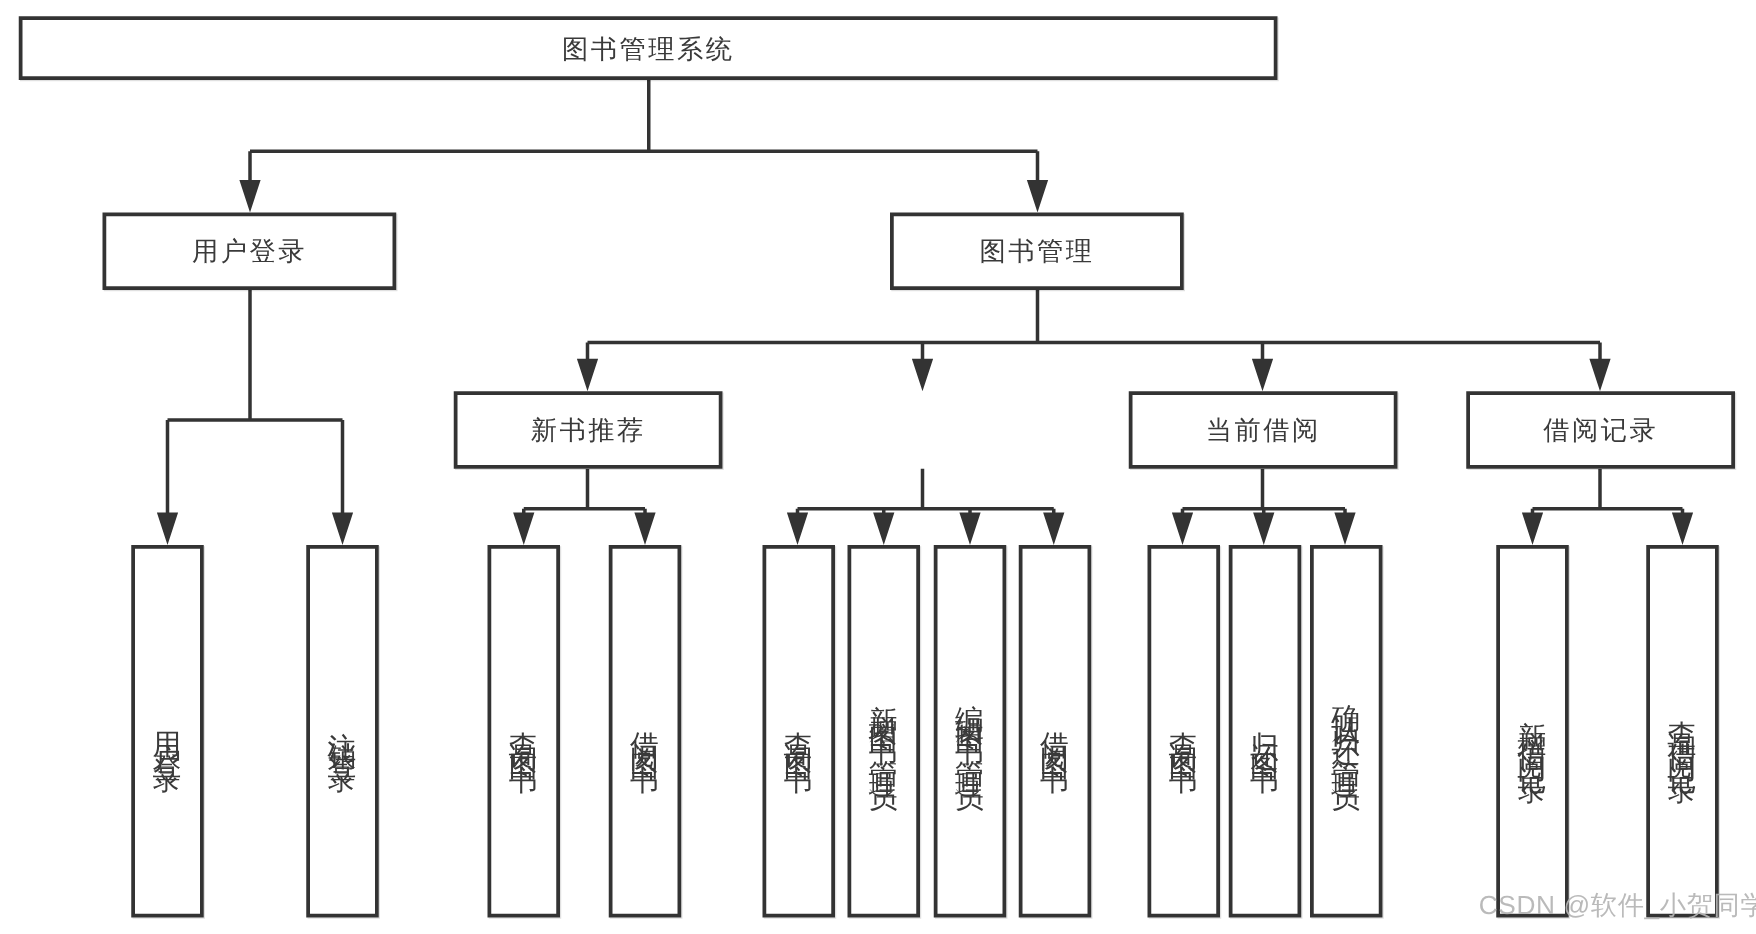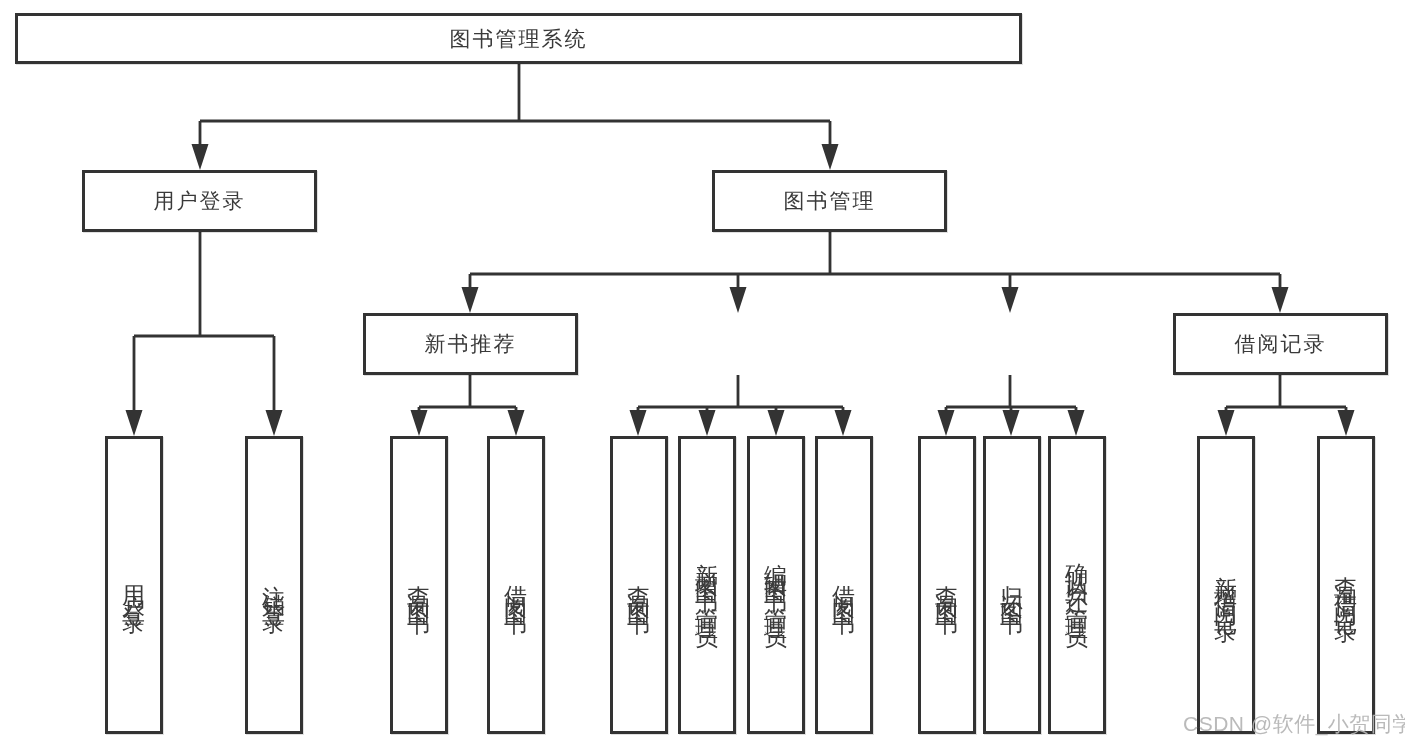--- a/index.html
+++ b/index.html
@@ -121,20 +121,23 @@
   <div class="node lvl2 n-user-login">
     <span class="h-label">用户登录</span>
   </div>
   <div class="node lvl2 n-book-management">
     <span class="h-label">图书管理</span>
   </div>
 
   <div class="node lvl3 n-new-book">
     <span class="h-label">新书推荐</span>
   </div>
+  <div class="node lvl3 n-current">
+    <span class="h-label">当前借阅</span>
+  </div>
   <div class="node lvl3 n-records">
     <span class="h-label">借阅记录</span>
   </div>
 
   <div class="node leaf lf-1">
     <span class="vtext">用户登录</span>
   </div>
   <div class="node leaf lf-2">
     <span class="vtext">注销登录</span>
   </div>

